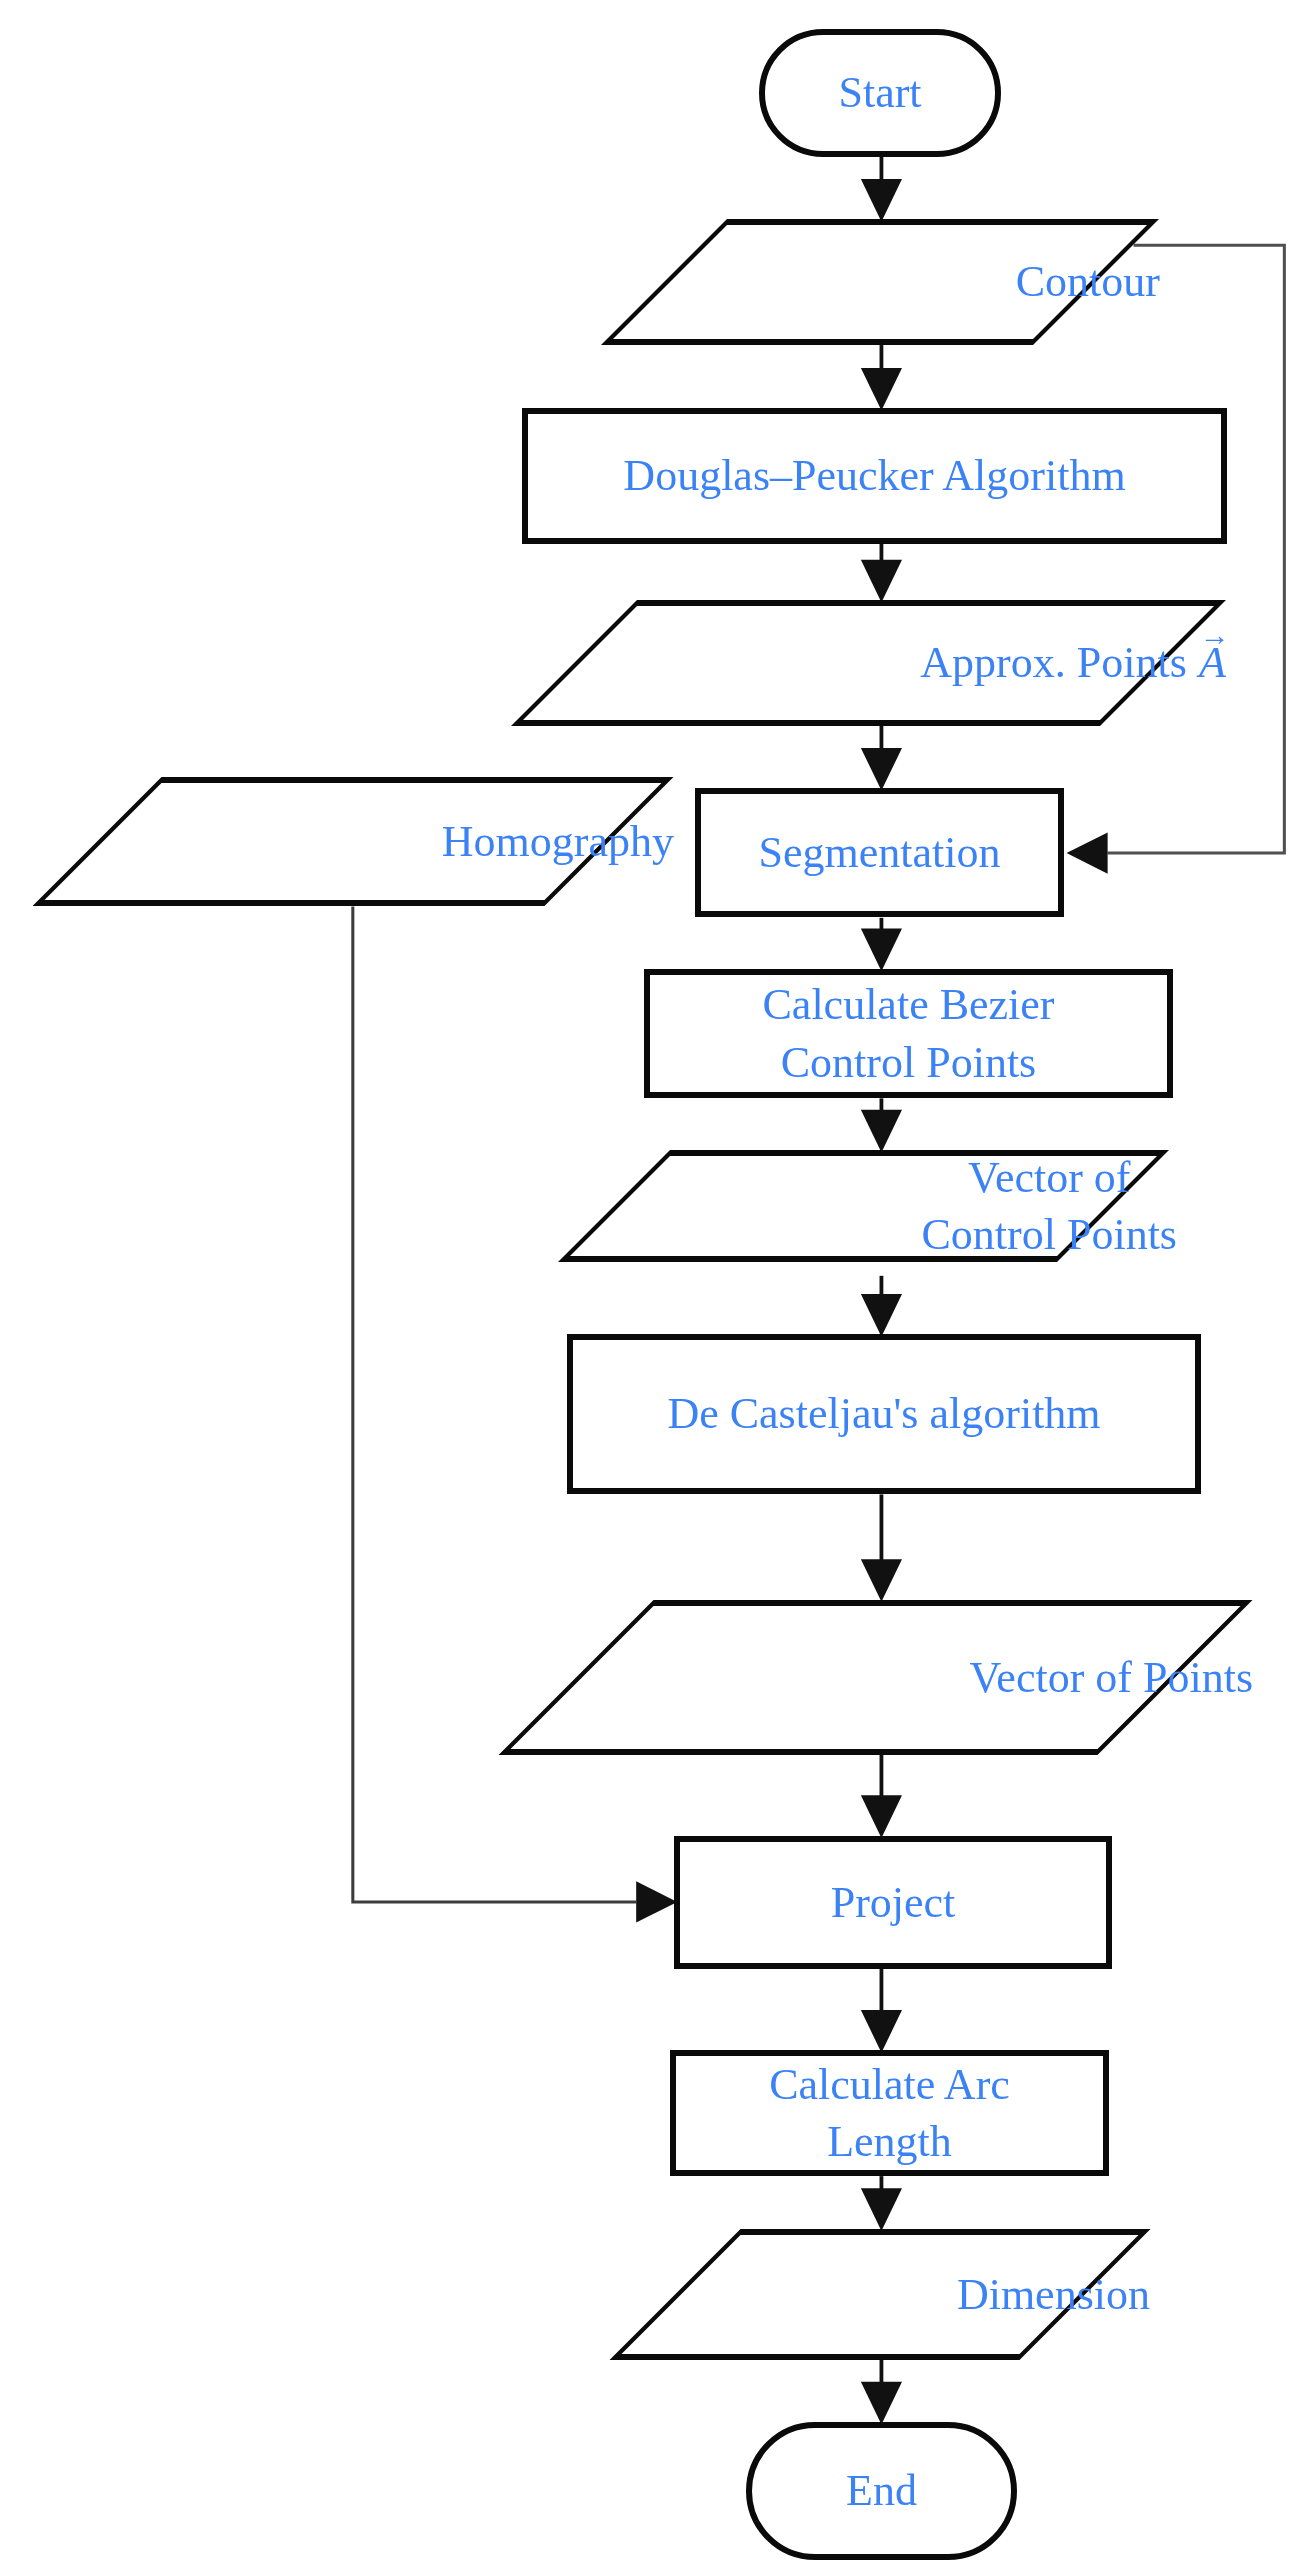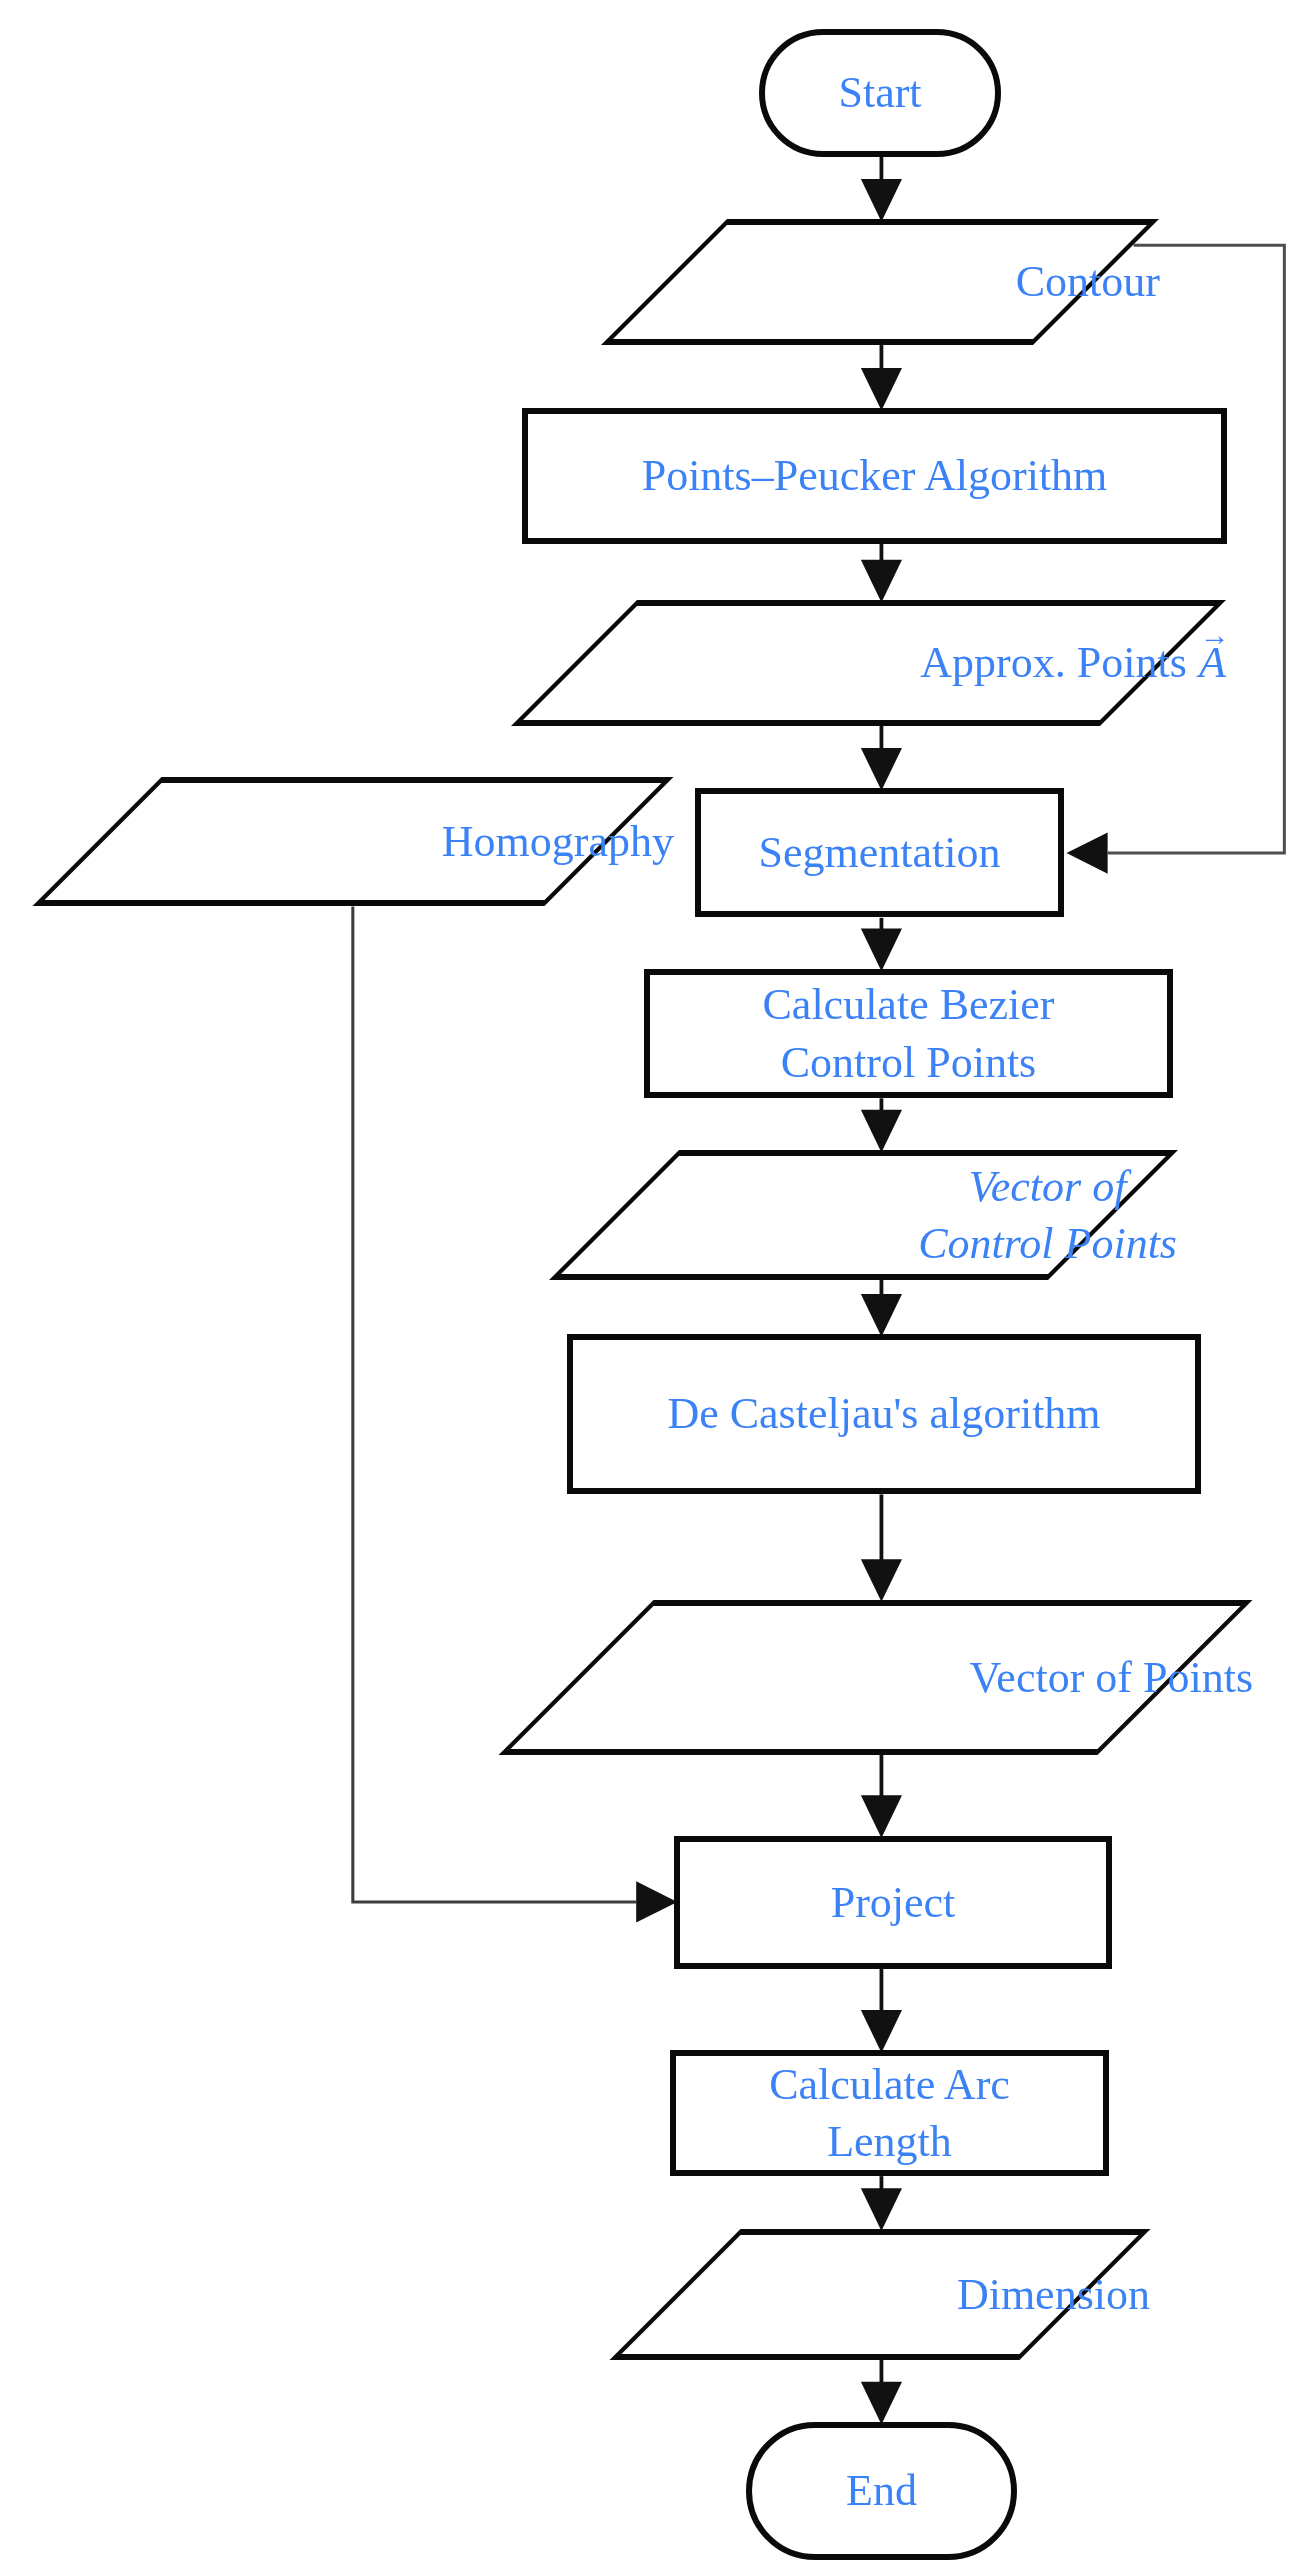--- a/index.html
+++ b/index.html
@@ -100,21 +100,21 @@
   <div class="node terminator" style="left:759px; top:29px; width:242px; height:128px;">
     <span class="lbl">Start</span>
   </div>
 
   <div class="node data" style="left:602px; top:219px; width:558px; height:126px;">
     <div class="shape" style="left:62px; width:432px;"></div>
     <span class="lbl">Contour</span>
   </div>
 
   <div class="node process" style="left:522px; top:408px; width:705px; height:136px;">
-    <span class="lbl">Points–Peucker Algorithm</span>
+    <span class="lbl">Douglas–Peucker Algorithm</span>
   </div>
 
   <div class="node data" style="left:512px; top:600px; width:714px; height:126px;">
     <div class="shape" style="left:62px; width:589px;"></div>
     <span class="lbl">
       <span>Approx. Points</span><span class="vec"><span>A</span><span class="vec-arrow">→</span></span>
     </span>
   </div>
 
   <div class="node data" style="left:32px; top:777px; width:642px; height:129px;">
@@ -126,21 +126,21 @@
     <span class="lbl">Segmentation</span>
   </div>
 
   <div class="node process" style="left:644px; top:969px; width:529px; height:129px;">
     <span class="lbl">
       <div>Calculate Bezier</div>
       <div>Control Points</div>
     </span>
   </div>
 
-  <div class="node data" style="left:552px; top:1150px; width:625px; height:130px;font-style:italic;">
+  <div class="node data" style="left:552px; top:1150px; width:625px; height:112px;">
     <div class="shape" style="left:62px; width:499px;"></div>
     <span class="lbl">
       <div>Vector of</div>
       <div>Control Points</div>
     </span>
   </div>
 
   <div class="node process" style="left:567px; top:1334px; width:634px; height:160px;">
     <span class="lbl">De Casteljau's algorithm</span>
   </div>

